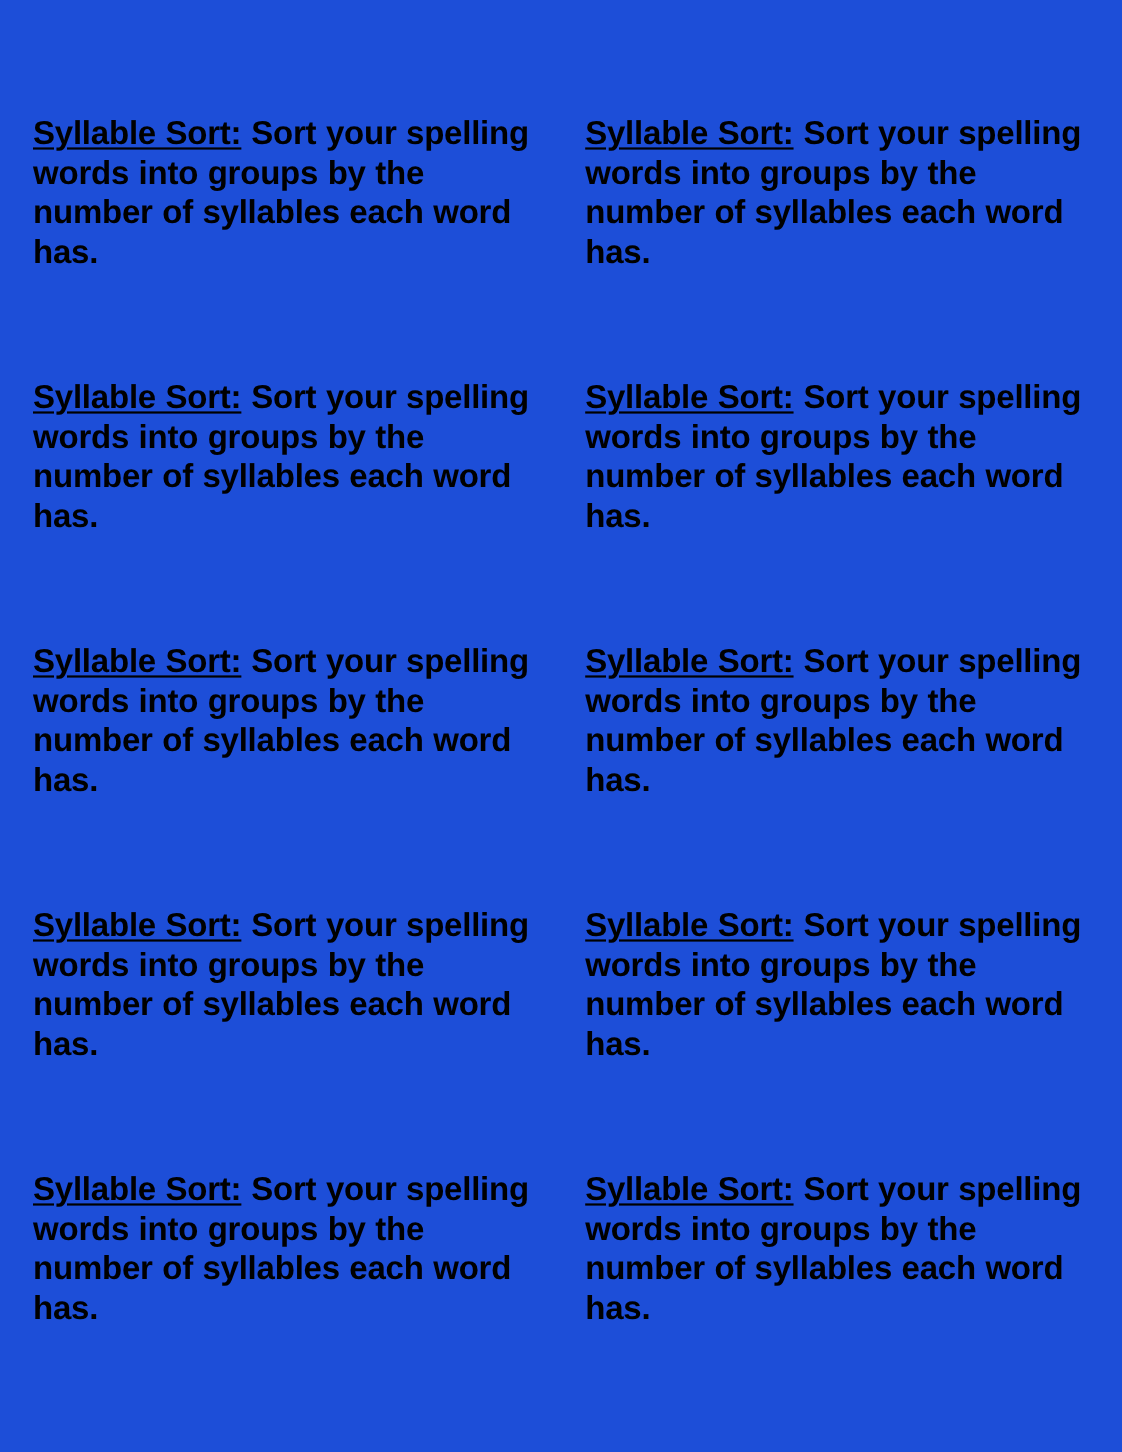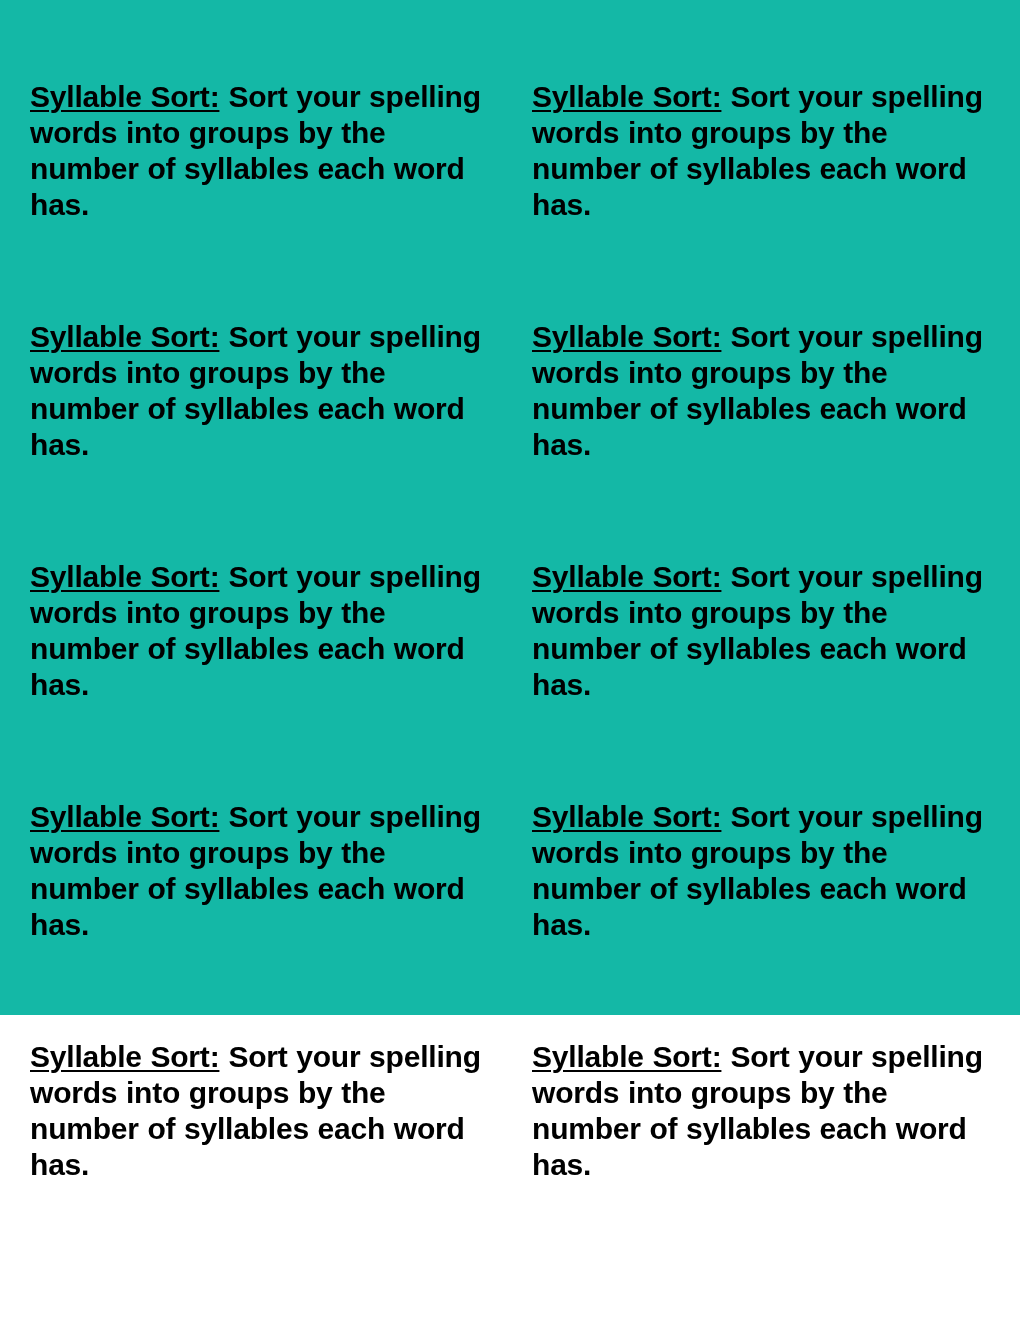--- a/index.html
+++ b/index.html
@@ -13,24 +13,24 @@
     height: 1320px;
     font-family: "Liberation Sans", sans-serif;
     color: #000000;
     -webkit-font-smoothing: antialiased;
     overflow: hidden;
   }
 
   .page {
     position: relative;
     width: 1020px;
-    height: 1015px;
-    background: #14b8a6;
+    height: 1320px;
+    background: #1d4ed8;
     box-sizing: border-box;
-    padding: 79px 0 0 0;
+    padding: 104px 0 0 0;
   }
 
   .card-grid {
     display: grid;
     grid-template-columns: 502px 502px;
     grid-template-rows: repeat(5, 240px);
     column-gap: 0px;
     row-gap: 0px;
     padding-left: 30px;
     box-sizing: border-box;

